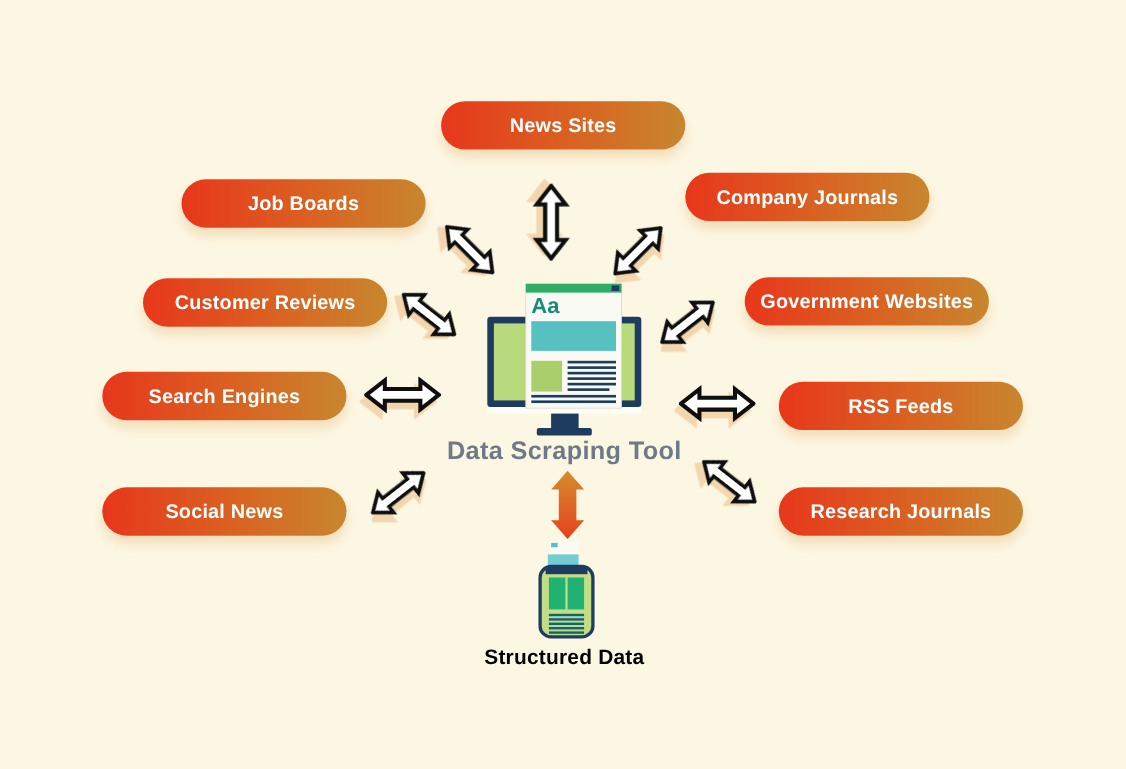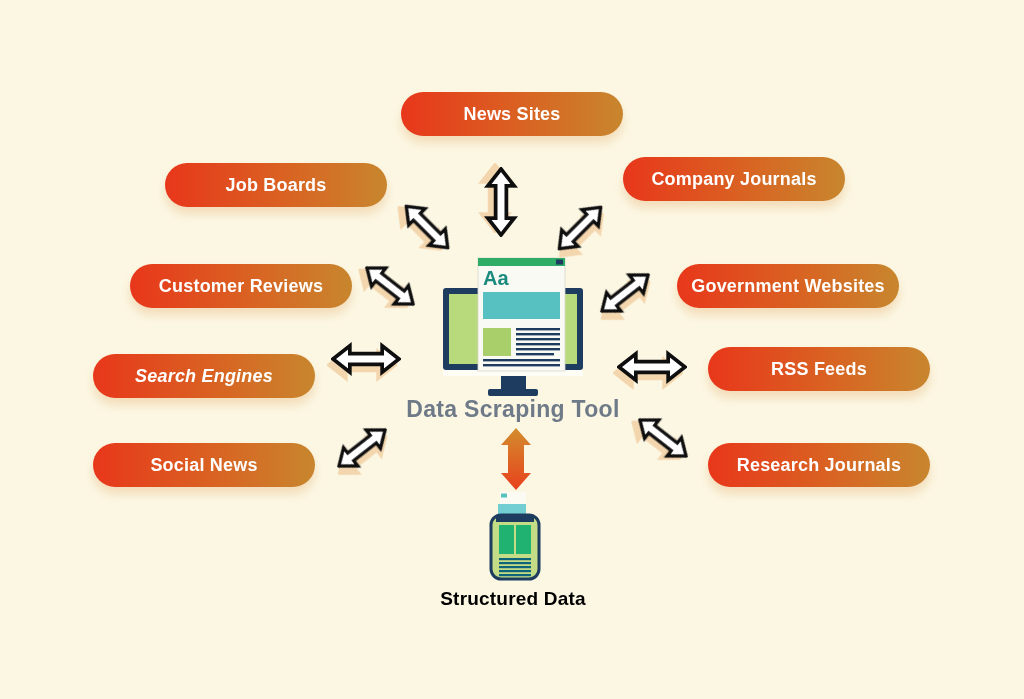--- a/index.html
+++ b/index.html
@@ -15,23 +15,23 @@
   .pill{
     position:absolute;width:222px;height:44px;border-radius:22px;
     background:linear-gradient(90deg,#e8371b 0%,#d96322 55%,#c8862e 100%);
     color:#fff;font-weight:700;font-size:18px;letter-spacing:.2px;
     display:flex;align-items:center;justify-content:center;
     box-shadow:0 7px 10px rgba(228,178,118,.38);
   }
   .pill-news-sites{left:401px;top:92px;}
   .pill-job-boards{left:165px;top:163px;}
   .pill-company-profile{left:623px;top:157px;}
-  .pill-customer-reviews{left:130px;top:264px;}
-  .pill-government-websites{left:677px;top:252px;margin-top:12px;}
-  .pill-search-engines{left:93px;top:354px;font-style:italic;}
+  .pill-customer-reviews{left:130px;top:253px;}
+  .pill-government-websites{left:677px;top:252px;}
+  .pill-search-engines{left:93px;top:338px;}
   .pill-rss-feeds{left:708px;top:347px;}
   .pill-social-media{left:93px;top:443px;}
   .pill-research-journals{left:708px;top:443px;}
 
   
   .arrow{position:absolute;filter:drop-shadow(-4px 6px 0 #f3d6ae);}
   .arrow-h{width:70px;height:34px;}
   .arrow-d{width:62px;height:30px;}
   .a1{left:466px;top:185px;transform:rotate(90deg);}
   .a2{left:396px;top:212px;transform:rotate(45deg);}

